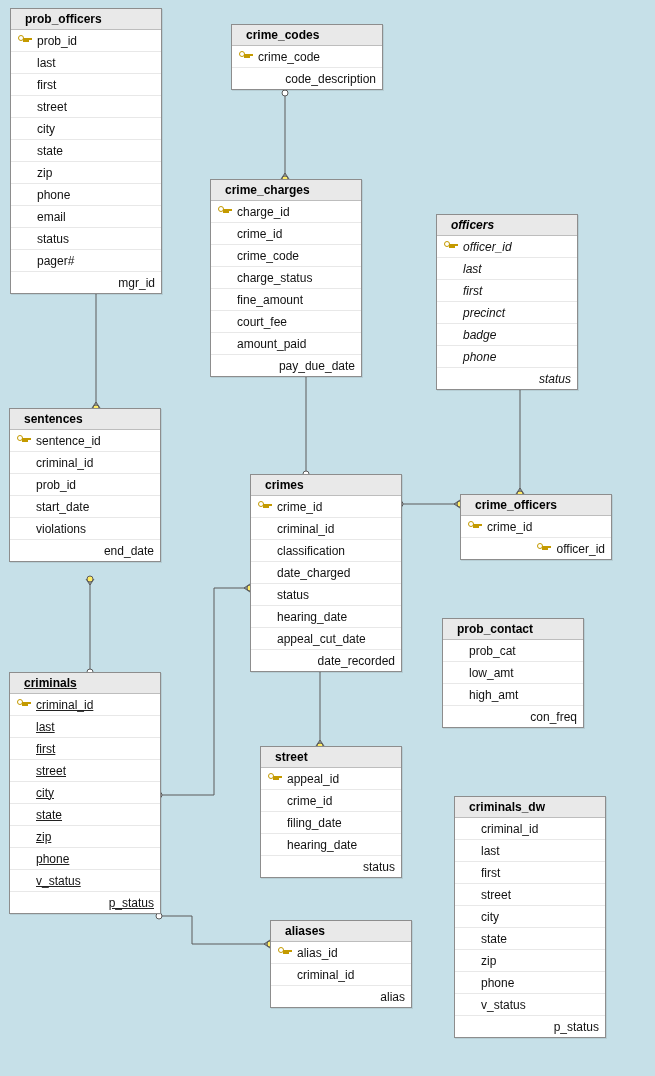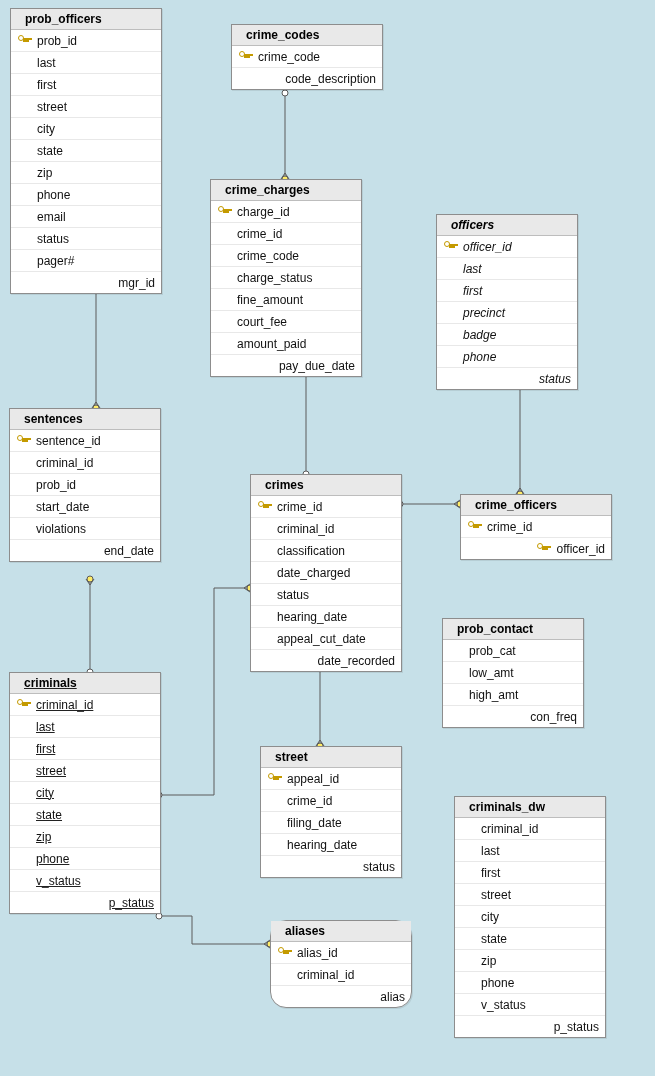--- a/index.html
+++ b/index.html
@@ -489,21 +489,21 @@
       </div>
       <div class="row">
         <span class="keycell"></span>
         <span class="col">v_status</span>
       </div>
       <div class="row">
         <span class="keycell"></span>
         <span class="col">p_status</span>
       </div>
     </div>
-    <div class="table" style="left: 270px; top: 920px; width: 140px; border-radius: 16px;">
+    <div class="table" style="left: 270px; top: 920px; width: 140px;">
       <div class="thead">aliases</div>
       <div class="row">
         <span class="keycell">
           <span class="key-icon"></span>
         </span>
         <span class="col">alias_id</span>
       </div>
       <div class="row">
         <span class="keycell"></span>
         <span class="col">criminal_id</span>

